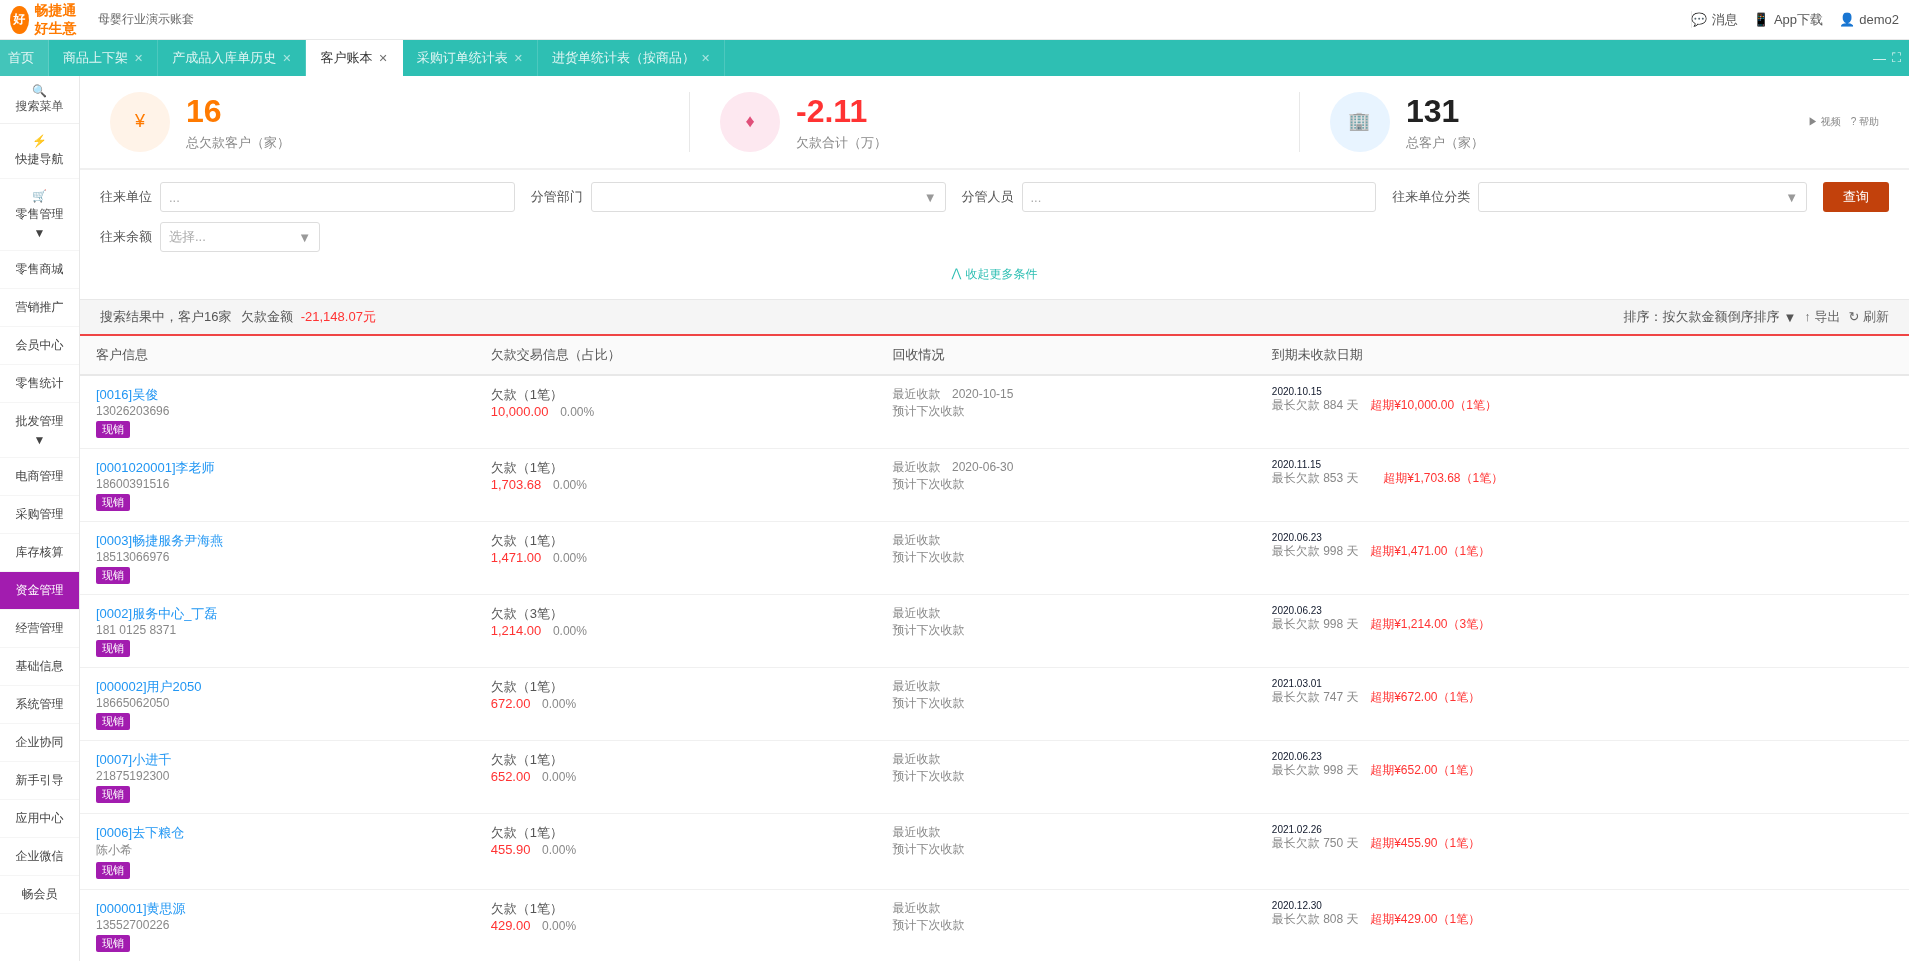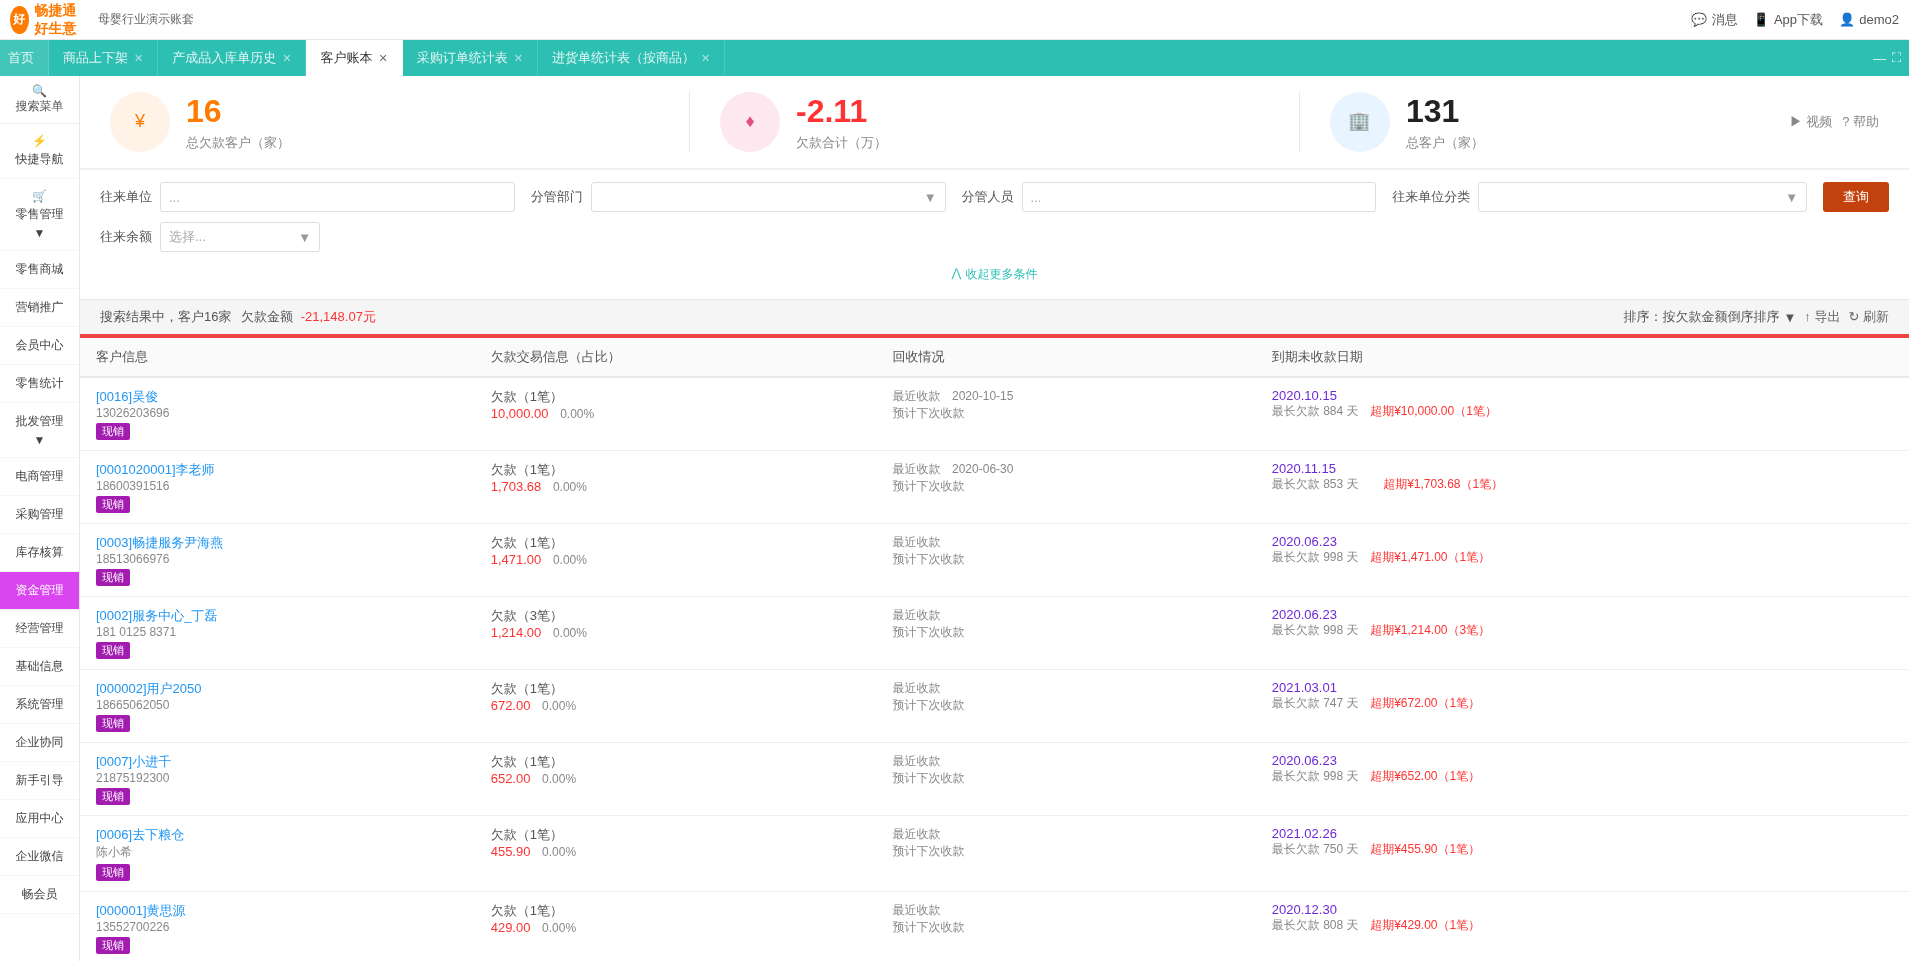--- a/index.html
+++ b/index.html
@@ -21,76 +21,76 @@
     .tab .close-x { font-size: 11px; opacity: 0.7; }
     .tab-actions { margin-left: auto; display: flex; align-items: center; padding: 0 8px; gap: 6px; color: rgba(255,255,255,0.85); }
 
     
     .main-layout { display: flex; flex: 1; overflow: hidden; }
 
     
     .sidebar { width: 80px; background: #fff; border-right: 1px solid #e8e8e8; display: flex; flex-direction: column; flex-shrink: 0; overflow-y: auto; }
     .sidebar-search { padding: 8px 6px; text-align: center; font-size: 12px; color: #555; cursor: pointer; border-bottom: 1px solid #f0f0f0; }
     .sidebar-item { padding: 10px 4px; text-align: center; font-size: 12px; color: #444; cursor: pointer; border-bottom: 1px solid #f5f5f5; display: flex; flex-direction: column; align-items: center; gap: 3px; }
-    .sidebar-item.active { background: #d946ef; color: #fff; }
+    .sidebar-item.active { background: #a21caf; color: #fff; }
 
     
     .content { flex: 1; overflow-y: auto; display: flex; flex-direction: column; }
 
     
     .stats-row { background: #fff; display: flex; padding: 16px 0; border-bottom: 2px solid #f0f0f0; flex-shrink: 0; }
     .stat-card { flex: 1; display: flex; align-items: center; gap: 16px; padding: 0 30px; border-right: 1px solid #e8e8e8; }
     .stat-card:last-child { border-right: none; }
     .stat-icon { width: 60px; height: 60px; border-radius: 50%; display: flex; align-items: center; justify-content: center; font-size: 28px; flex-shrink: 0; }
     .stat-icon.orange { background: #fff3e8; color: #ff7a00; }
     .stat-icon.pink { background: #fde8f0; color: #e0507a; }
     .stat-icon.blue { background: #e8f4ff; color: #5aabf5; }
     .stat-info { display: flex; flex-direction: column; gap: 4px; }
     .stat-value { font-size: 32px; font-weight: bold; }
     .stat-value.orange { color: #ff7a00; }
     .stat-value.red { color: #ff3333; }
     .stat-value.black { color: #222; font-weight: 900; }
     .stat-label { font-size: 13px; color: #888; }
-    .stat-card-right { display: flex; align-items: center; gap: 10px; margin-left: auto; font-size: 13px; color: #666; }
+    .stat-card-right { display: flex; align-items: center; gap: 10px; margin-left: auto; font-size: 10px; color: #666; }
 
     
     .filter-area { background: #fff; padding: 12px 20px; border-bottom: 1px solid #e8e8e8; flex-shrink: 0; }
     .filter-row { display: flex; align-items: center; gap: 16px; margin-bottom: 10px; }
     .filter-row:last-child { margin-bottom: 0; }
     .filter-group { display: flex; align-items: center; gap: 8px; flex: 1; }
     .filter-label { font-size: 13px; color: #555; white-space: nowrap; }
     .filter-input { flex: 1; height: 30px; border: 1px solid #ddd; border-radius: 3px; padding: 0 8px; font-size: 13px; color: #333; cursor: pointer; display: flex; align-items: center; justify-content: space-between; }
     .filter-select { flex: 1; height: 30px; border: 1px solid #ddd; border-radius: 3px; padding: 0 8px; font-size: 13px; color: #333; background: #fff; display: flex; align-items: center; justify-content: space-between; }
     .filter-select .arrow { color: #999; }
     .btn-query { background: #c2410c; color: #fff; border: none; border-radius: 3px; padding: 6px 20px; font-size: 13px; cursor: pointer; white-space: nowrap; }
     .collapse-row { display: flex; justify-content: center; padding: 4px 0; color: #2ebfb3; font-size: 12px; cursor: pointer; }
 
     
-    .results-bar { background: #f5f5f5; padding: 8px 20px; display: flex; align-items: center; justify-content: space-between; border-bottom: 4px solid #ef4444; flex-shrink: 0; }
+    .results-bar { background: #f5f5f5; padding: 8px 20px; display: flex; align-items: center; justify-content: space-between; border-bottom: 2px solid #ef4444; flex-shrink: 0; }
     .results-actions { display: flex; align-items: center; gap: 8px; font-size: 13px; color: #555; }
     .sort-select { display: flex; align-items: center; gap: 4px; cursor: pointer; }
 
     
     .table-wrap { background: #fff; flex: 1; overflow-y: auto; }
     table { width: 100%; border-collapse: collapse; }
     thead tr { background: #fafafa; border-bottom: 2px solid #e8e8e8; }
     thead th { padding: 10px 16px; font-size: 13px; color: #555; font-weight: 500; text-align: left; }
     tbody tr { border-bottom: 1px solid #f0f0f0; }
     td { padding: 10px 16px; vertical-align: top; font-size: 13px; }
     .customer-name { color: #2196f3; cursor: pointer; font-size: 13px; }
     .customer-id { color: #888; font-size: 12px; }
     .tag-green { background: #a21caf; color: #fff; font-size: 11px; padding: 1px 6px; border-radius: 2px; display: inline-block; margin-top: 3px; }
     .debt-count { color: #555; font-size: 13px; }
     .debt-amount { color: #ff3333; font-size: 13px; }
     .debt-pct { color: #888; font-size: 12px; margin-left: 8px; }
     .collect-date { color: #888; font-size: 12px; }
     .collect-label { color: #888; font-size: 12px; }
     .overdue-text { color: #ff3333; font-size: 12px; }
     .overdue-days { color: #888; font-size: 12px; }
-    .due-date { color: #6d28d9; font-size: 13px; }
+    .due-date { color: #0f172a; font-size: 10px; }
   </style>
 </head>
 <body>
 
 <div class="topbar">
   <div class="topbar-logo">
     <div class="topbar-logo-icon">好</div>
     <span>畅捷通好生意</span>
   </div>
   <span class="topbar-selector">母婴行业演示账套</span>

